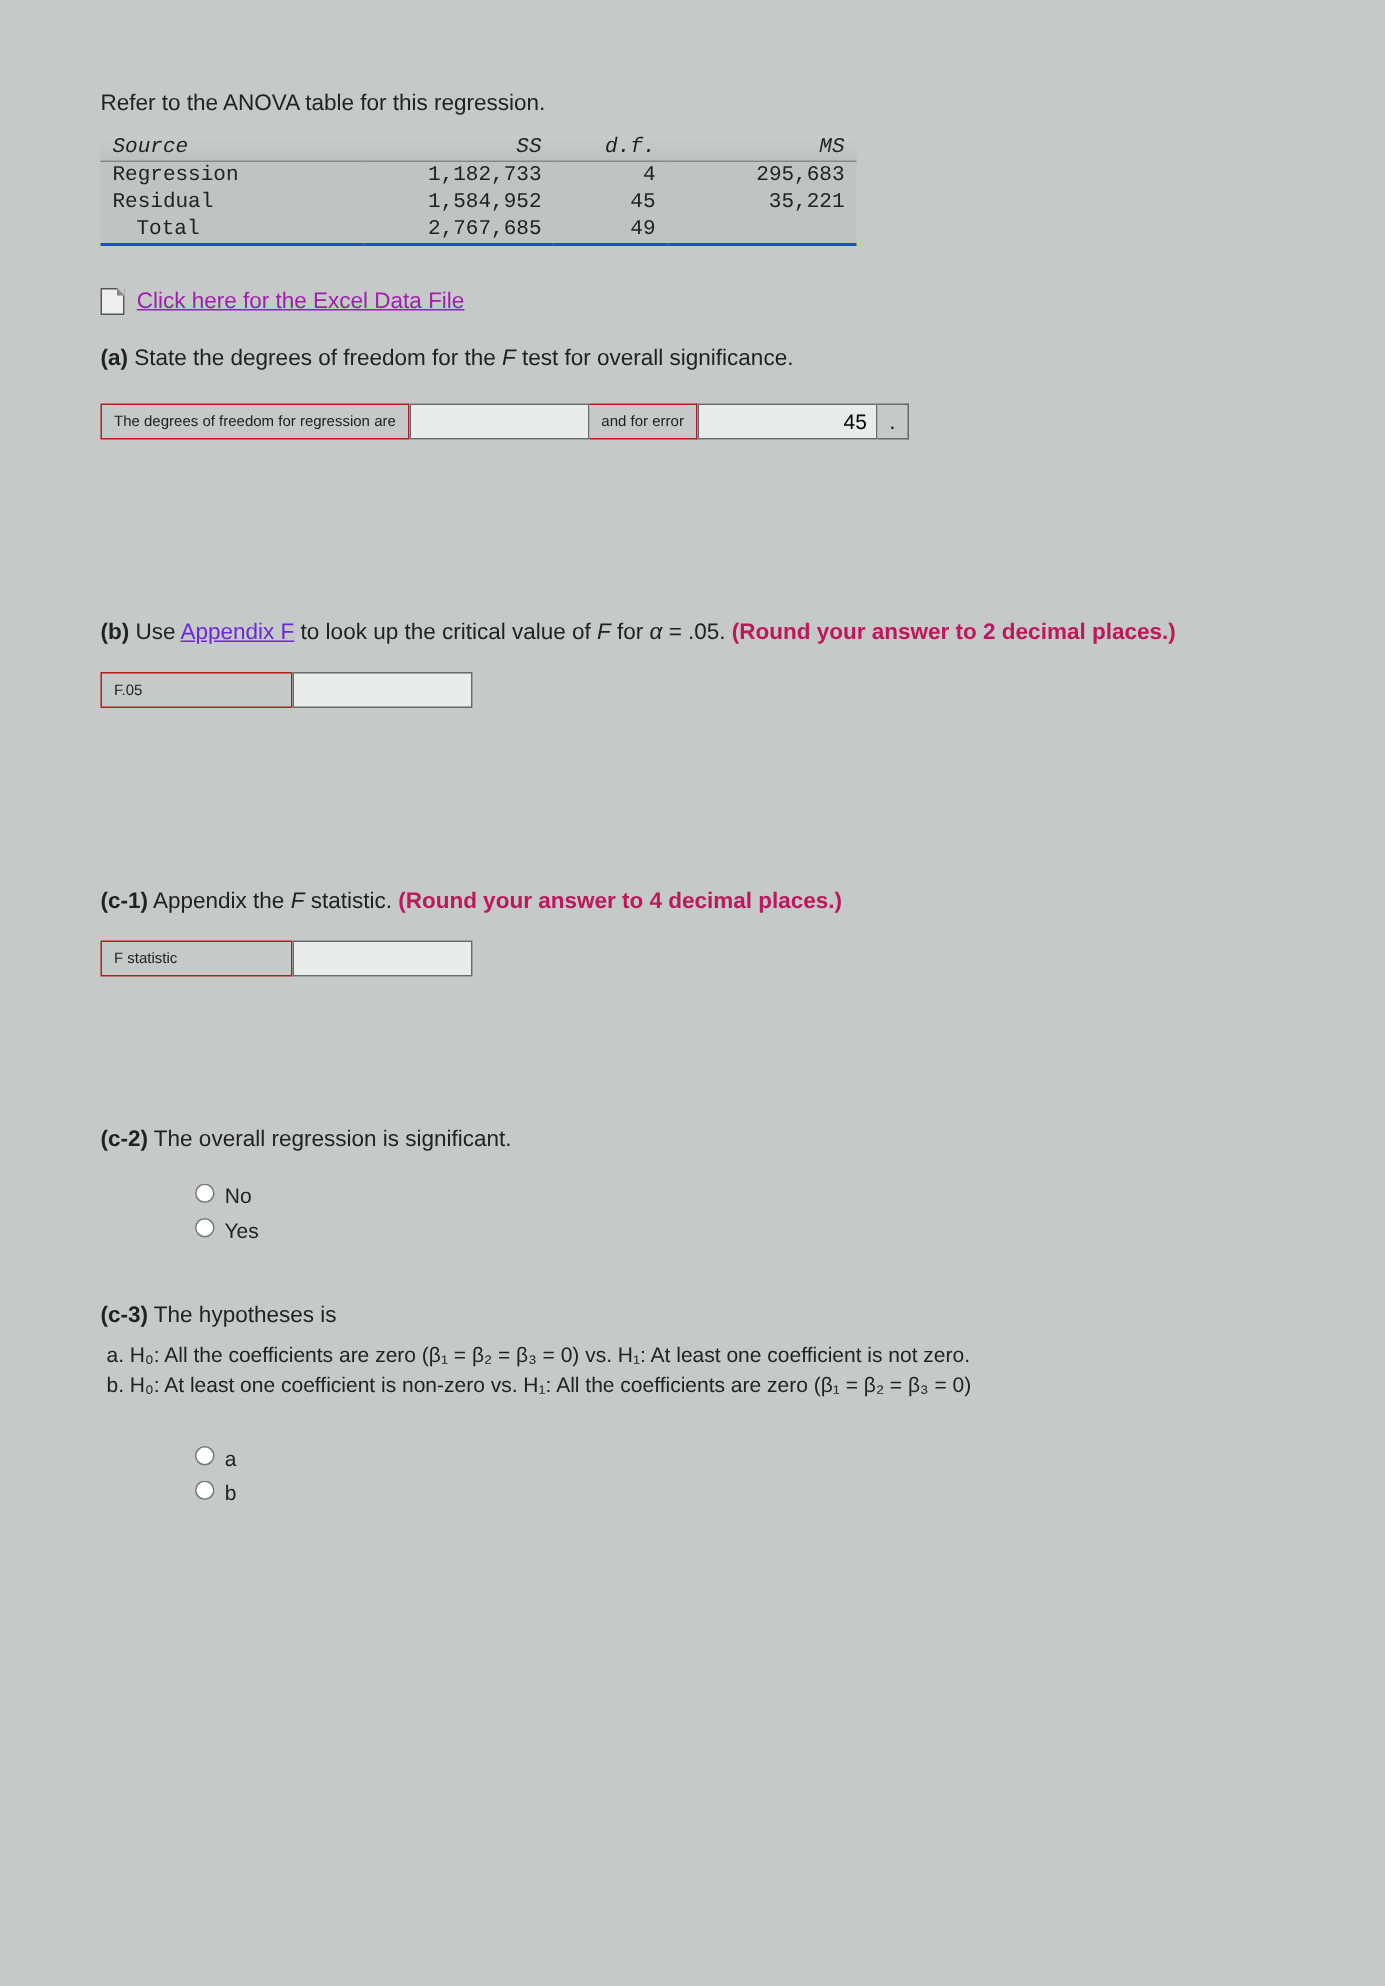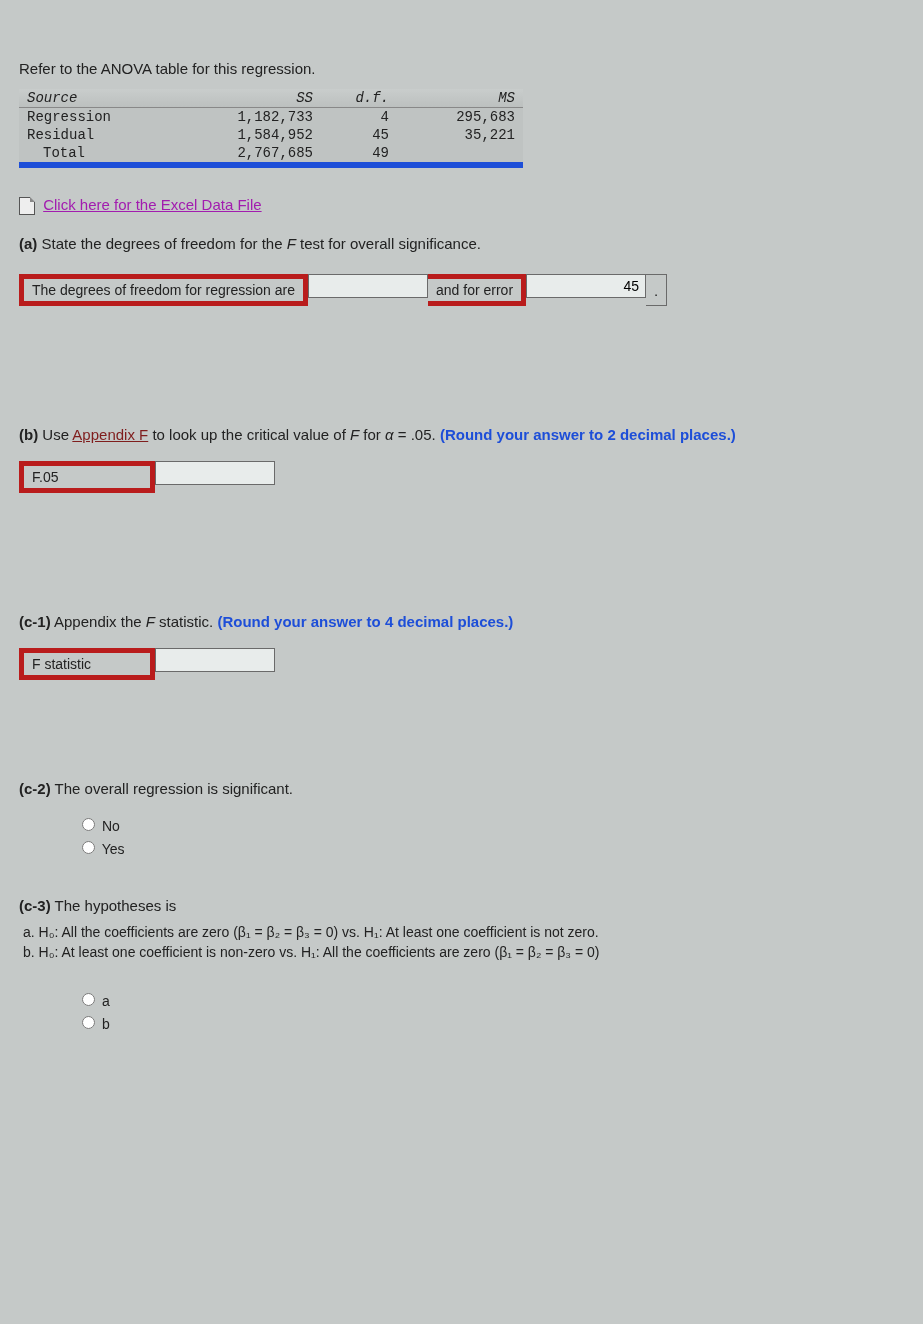--- a/index.html
+++ b/index.html
@@ -6,20 +6,21 @@
     margin: 0;
     padding: 0;
     background: #c5c9c8;
     font-family: Arial, Helvetica, sans-serif;
     font-size: 15px;
     color: #222;
     width: 923px;
   }
   .page {
     padding: 60px 0 40px 17px;
+    margin-left: 48px;
   }
   .intro {
     padding-left: 2px;
     margin-bottom: 12px;
   }
   .anova-table {
     margin-left: 2px;
     border-collapse: collapse;
     background: #bfc3c2;
   }
@@ -33,21 +34,21 @@
     font-style: italic;
     font-weight: normal;
     border-bottom: 1px solid #888;
     background: linear-gradient(#c9cdcc,#bcc0bf);
   }
   .anova-table .hdr-source { width: 160px; }
   .anova-table .hdr-ss { width: 110px; text-align:right;}
   .anova-table .hdr-df { width: 60px; text-align:right;}
   .anova-table .hdr-ms { width: 110px; text-align:right;}
   .anova-table td.num { text-align: right; }
-  .anova-table tr.total td { border-bottom: 6px solid #1d4ed8; }
+  .anova-table tr.total td { border-bottom: 2px solid #1d4ed8; }
   .anova-table td.indent { padding-left: 24px; }
   .link-row {
     margin-top: 28px;
     padding-left: 2px;
     font-size: 15px;
   }
   .file-icon {
     display:inline-block;
     width:14px; height:16px;
     background:#eee;
@@ -61,39 +62,39 @@
     position:absolute;
     right:-1px; top:-1px;
     border-top:5px solid #c5c9c8;
     border-left:5px solid #888;
   }
   a.excel-link {
     color: #a21caf;
     text-decoration: underline;
   }
   a.appx-link {
-    color: #7f1d1d;
+    color: #6d28d9;
     text-decoration: underline;
   }
   .q {
     margin-top: 20px;
     padding-left: 2px;
   }
   .q b { font-weight: bold; }
   .ans-row {
     margin-top: 22px;
     margin-left: 2px;
     display:flex;
     gap:0;
     align-items:stretch;
   }
   .ans-cell {
-    border:5px solid #b91c1c;
+    border:1px solid #b91c1c;
     padding:3px 8px;
-    font-size:14px;
+    font-size:10px;
     background:#c5c9c8;
     display:flex;
     align-items:center;
   }
   .ans-input {
     border:1px solid #6a6a6a;
     background:#e8eceb;
     width:120px;
     height:24px;
     box-sizing:border-box;
@@ -105,21 +106,21 @@
     border:1px solid #6a6a6a;
     border-left:none;
     width:20px;
     display:flex;
     align-items:center;
     justify-content:center;
     background:#c5c9c8;
   }
   .spacer { height: 100px; }
   .spacer2 { height: 80px; }
-  .hint { font-weight:bold; color:#1d4ed8; }
+  .hint { font-weight:bold; color:#be185d; }
   .radios {
     margin-top:18px;
     margin-left:60px;
   }
   .radios label {
     display:block;
     margin:4px 0;
     font-size:14px;
   }
   .hypo {

